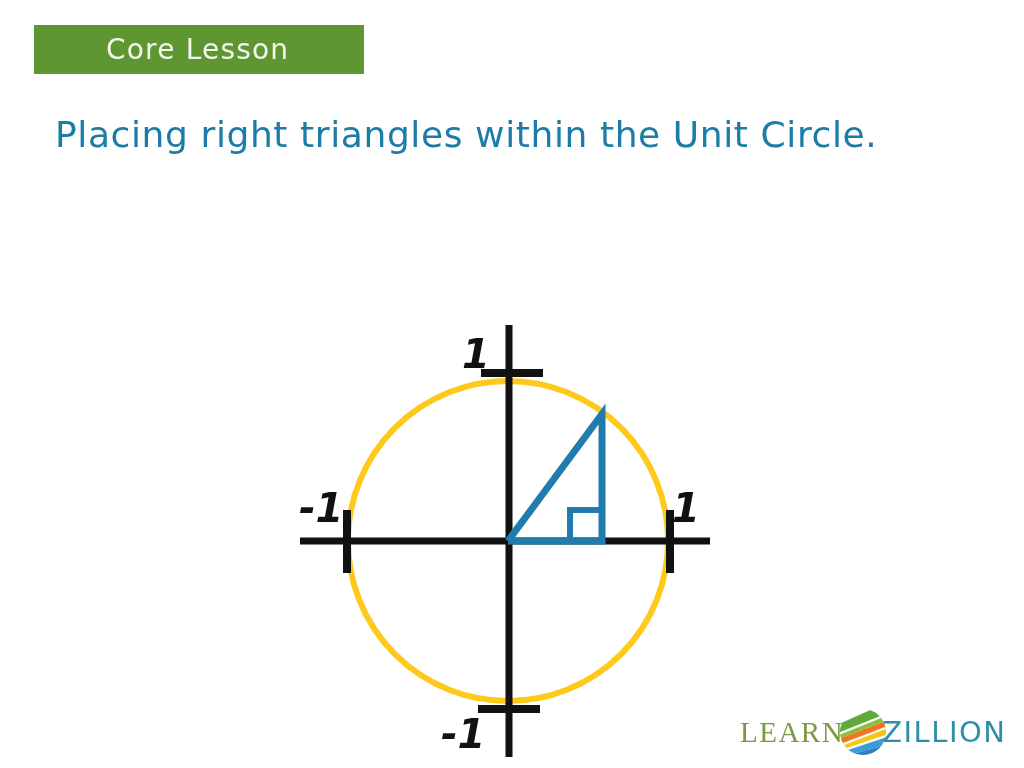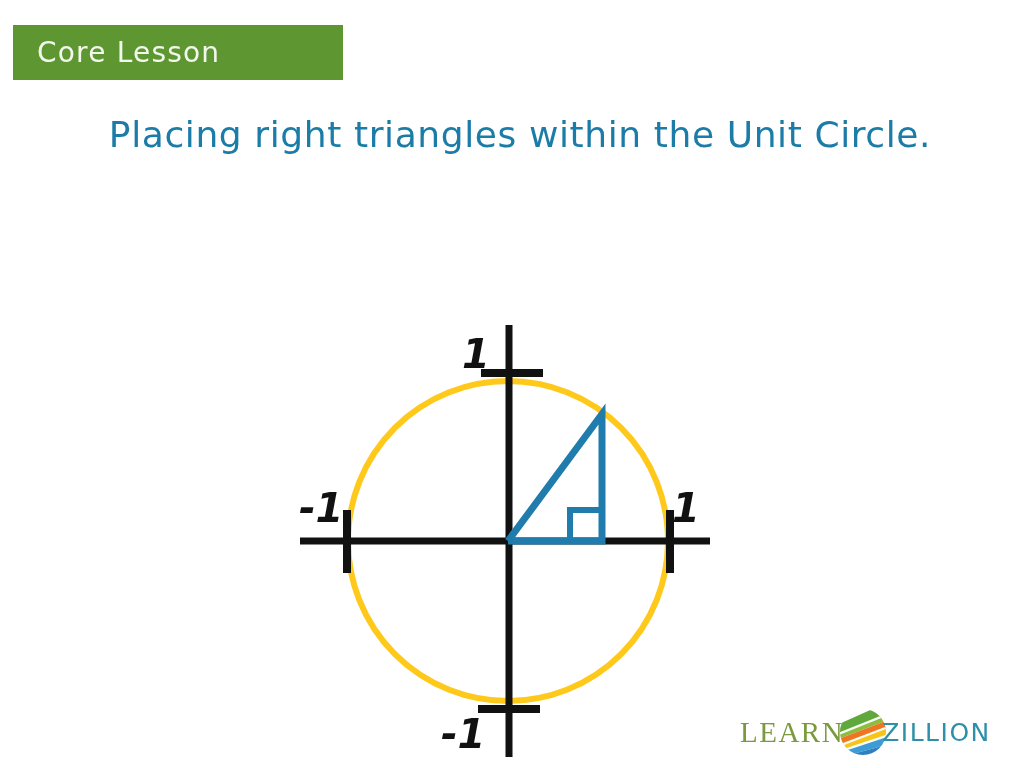--- a/index.html
+++ b/index.html
@@ -11,29 +11,29 @@
     height: 768px;
     background: #ffffff;
     font-family: "DejaVu Sans", sans-serif;
     overflow: hidden;
     position: relative;
   }
 
   
   #core-lesson-badge {
     position: absolute;
-    left: 13px;
+    left: 34px;
     top: 25px;
     width: 330px;
-    height: 55px;
+    height: 49px;
     background: #5E9732;
     display: flex;
     align-items: center;
     box-sizing: border-box;
-    padding-left: 24px;
+    padding-left: 72px;
   }
   #core-lesson-badge .badge-text {
     color: #F2F7EC;
     font-size: 28px;
     font-family: "DejaVu Sans", sans-serif;
     letter-spacing: 1.2px;
     font-weight: 400;
     line-height: 1;
   }
 
@@ -42,21 +42,20 @@
     position: absolute;
     left: 55px;
     top: 112px;
     width: 930px;
     color: #1C7CA8;
     font-size: 36px;
     font-family: "DejaVu Sans", sans-serif;
     letter-spacing: 0.6px;
     white-space: nowrap;
     line-height: 1.25;
-    text-align: center;
   }
 
   
   #unit-circle-figure {
     position: absolute;
     left: 0;
     top: 0;
     width: 1024px;
     height: 768px;
   }
@@ -83,21 +82,21 @@
     align-items: center;
   }
   #learnzillion-logo .logo-word-learn {
     font-family: Liberation Serif, serif;
     font-size: 29px;
     letter-spacing: 1.5px;
     color: #7B9A3F;
   }
   #learnzillion-logo .logo-word-zillion {
     font-family: "DejaVu Sans", sans-serif;
-    font-size: 25px;
+    font-size: 29px;
     letter-spacing: 1.5px;
     color: #2E8FA8;
     margin-left: -6px;
   }
   #learnzillion-logo .logo-globe {
     width: 48px;
     height: 48px;
     margin: 0 1px 0 -5px;
     flex: 0 0 auto;
   }

